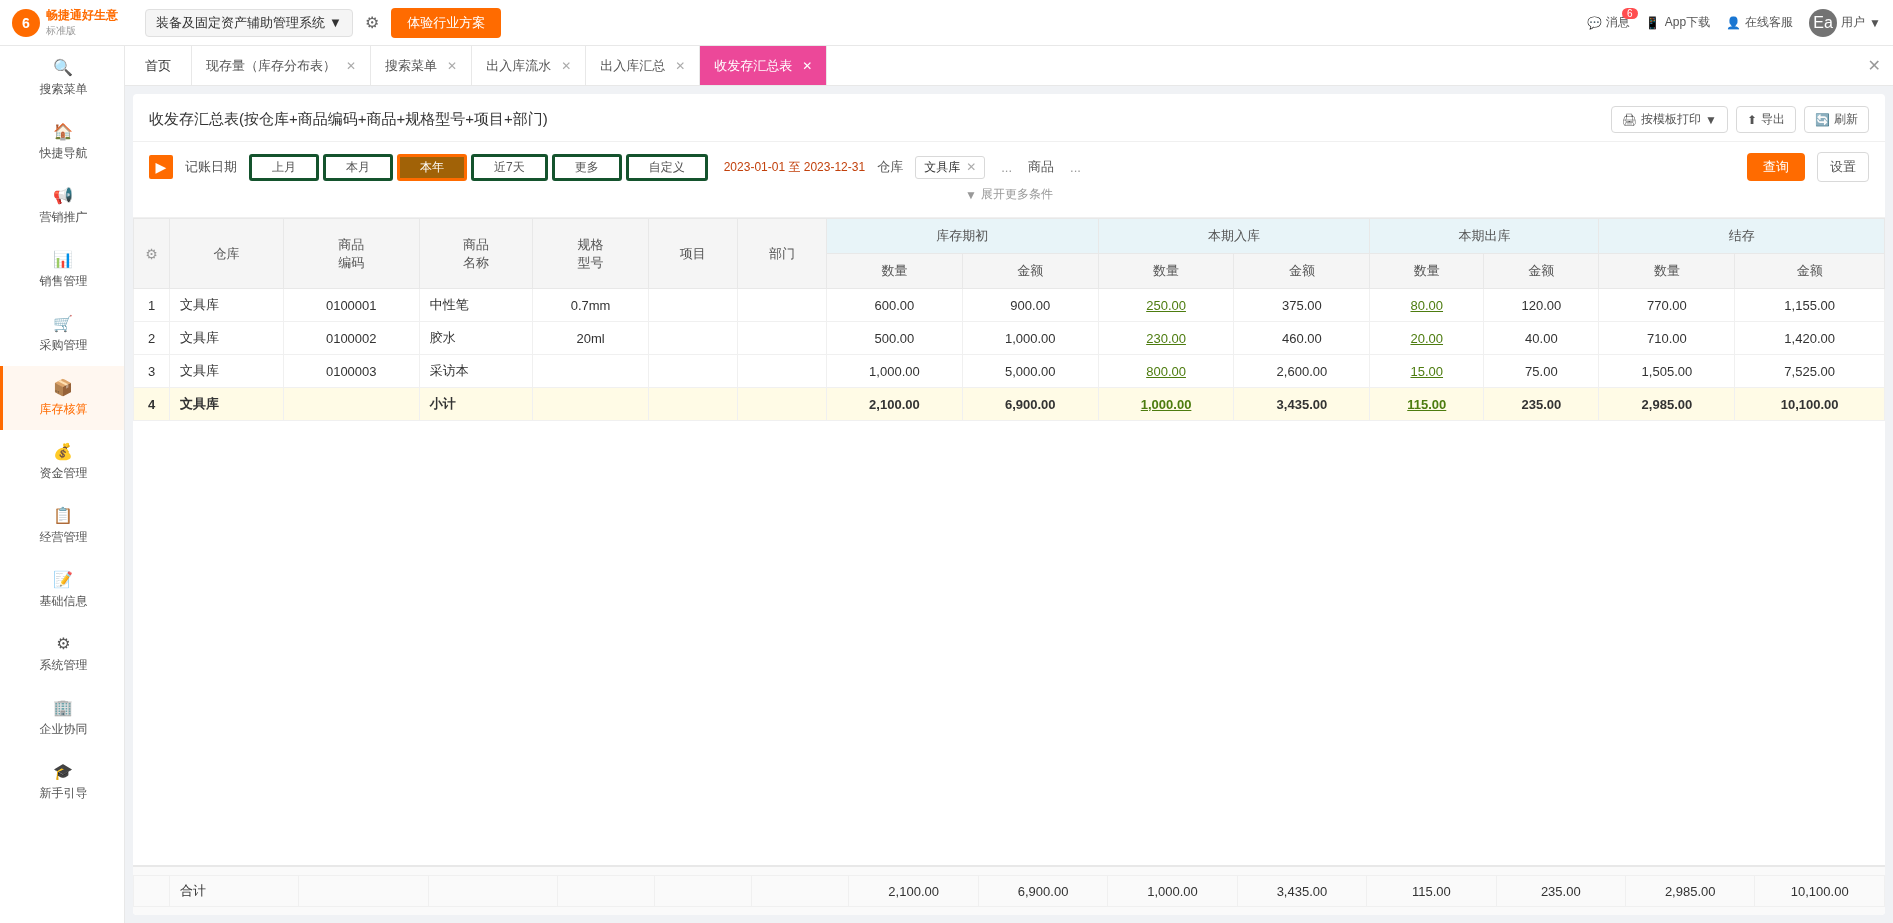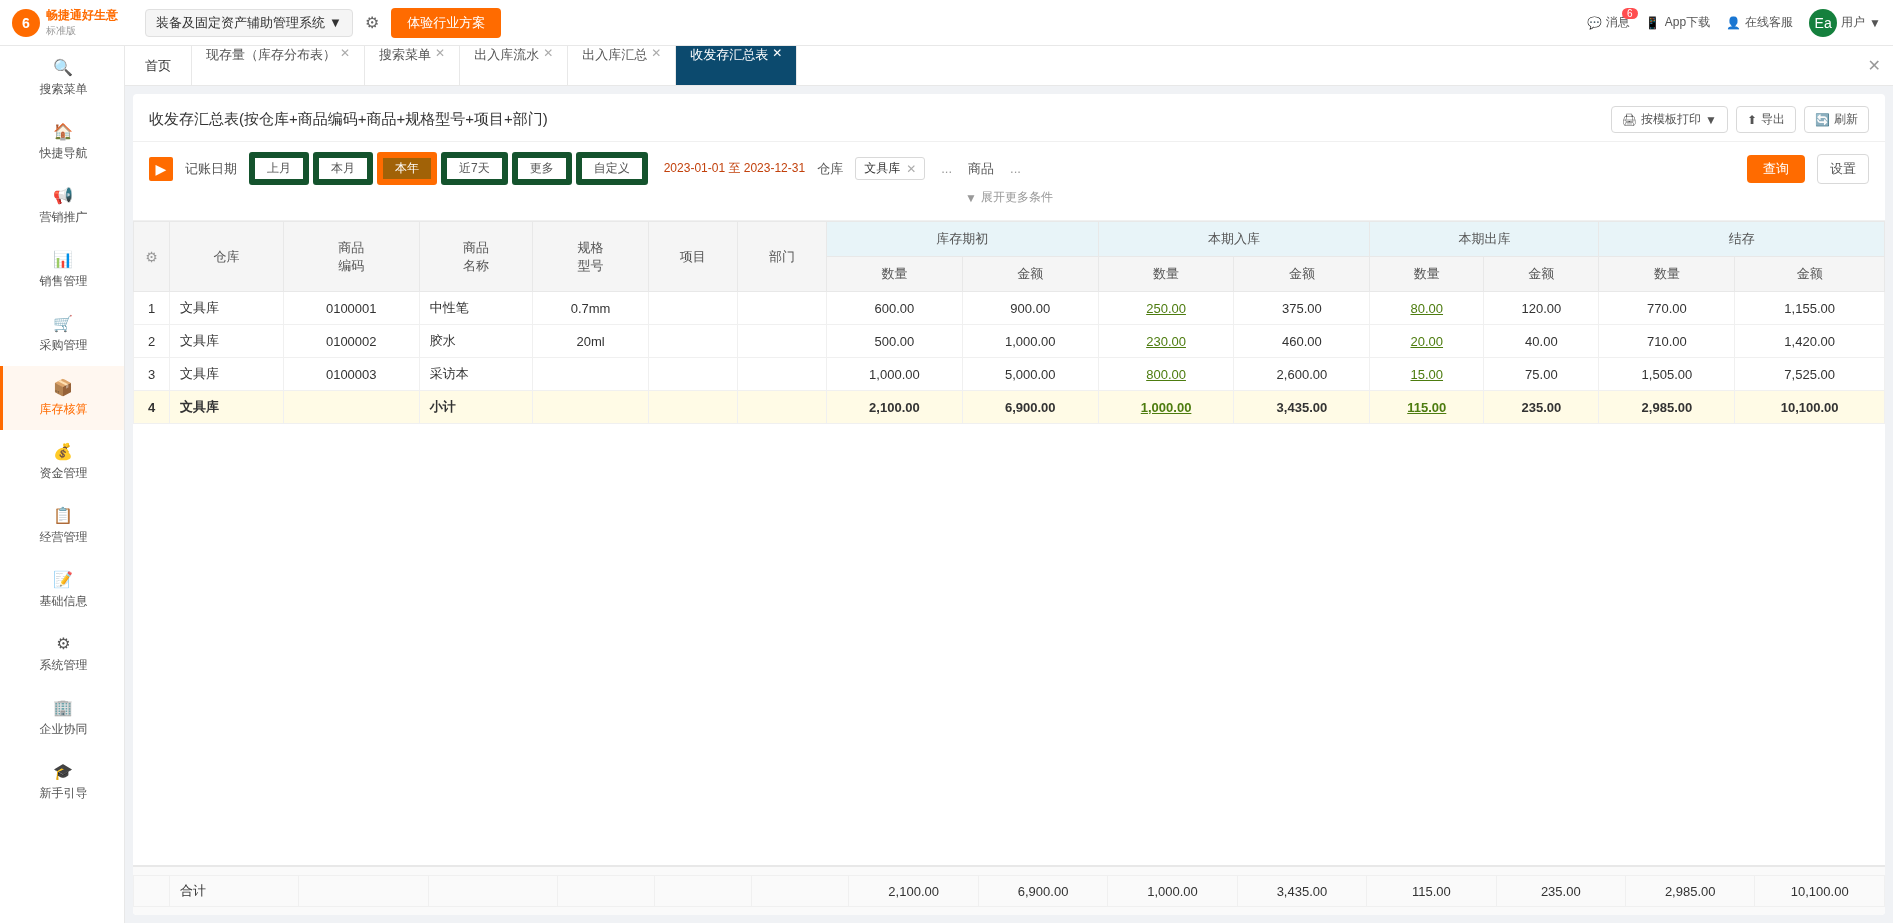--- a/index.html
+++ b/index.html
@@ -9,38 +9,38 @@
     .top-bar { display: flex; align-items: center; background: #fff; height: 46px; padding: 0 12px; border-bottom: 1px solid #e8e8e8; justify-content: space-between; flex-shrink: 0; }
     .top-bar-left { display: flex; align-items: center; gap: 8px; }
     .logo-area { display: flex; align-items: center; gap: 6px; width: 125px; }
     .logo-icon { width: 28px; height: 28px; background: #ff6b00; border-radius: 50%; display: flex; align-items: center; justify-content: center; color: #fff; font-size: 14px; font-weight: bold; }
     .system-selector { display: flex; align-items: center; gap: 4px; background: #f5f5f5; border: 1px solid #e0e0e0; border-radius: 4px; padding: 4px 10px; cursor: pointer; font-size: 13px; color: #333; }
     .gear-btn { background: none; border: none; cursor: pointer; color: #666; font-size: 16px; padding: 4px; }
     .trial-btn { background: #ff6b00; color: #fff; border: none; border-radius: 4px; padding: 6px 16px; cursor: pointer; font-size: 13px; }
     .top-bar-right { display: flex; align-items: center; gap: 16px; }
     .top-right-item { display: flex; align-items: center; gap: 4px; cursor: pointer; color: #555; font-size: 12px; position: relative; }
     .badge { background: #ff4d4f; color: #fff; border-radius: 10px; font-size: 10px; padding: 0 5px; position: absolute; top: -6px; right: -8px; min-width: 16px; text-align: center; }
-    .avatar { width: 28px; height: 28px; background: #15803d; border-radius: 50%; display: flex; align-items: center; justify-content: center; color: #fff; font-size: 14px; }
+    .avatar { width: 28px; height: 28px; background: #737373; border-radius: 50%; display: flex; align-items: center; justify-content: center; color: #fff; font-size: 16px; }
 
     
     .layout { display: flex; flex: 1; overflow: hidden; }
 
     
     .sidebar { width: 125px; background: #fff; border-right: 1px solid #e8e8e8; display: flex; flex-direction: column; flex-shrink: 0; overflow-y: auto; }
     .sidebar-item { display: flex; flex-direction: column; align-items: center; padding: 12px 8px; cursor: pointer; color: #555; font-size: 12px; gap: 4px; border-left: 3px solid transparent; }
     .sidebar-item.active { background: #fff7f0; color: #ff6b00; border-left: 3px solid #ff6b00; }
     .sidebar-icon { font-size: 16px; }
 
     
     .main-area { flex: 1; display: flex; flex-direction: column; overflow: hidden; }
 
     
     .tab-bar { display: flex; align-items: center; background: #fff; border-bottom: 1px solid #e8e8e8; height: 40px; padding: 0 0 0 0; flex-shrink: 0; overflow: hidden; }
-    .tab-item { display: flex; align-items: flex-start; gap: 0; padding: 0 14px; height: 40px; cursor: pointer; color: #555; font-size: 13px; border-right: 1px solid #e8e8e8; white-space: nowrap; flex-shrink: 0; }
-    .tab-item.active { background: #0c4a6e; color: #fff; }
+    .tab-item { display: flex; align-items: center; gap: 6px; padding: 0 14px; height: 40px; cursor: pointer; color: #555; font-size: 13px; border-right: 1px solid #e8e8e8; white-space: nowrap; flex-shrink: 0; }
+    .tab-item.active { background: #ec4899; color: #fff; }
     .tab-item .tab-close { color: #aaa; font-size: 12px; margin-left: 4px; }
     .tab-item.active .tab-close { color: #fff; }
     .tab-first { padding: 0 20px; font-weight: 500; color: #333; font-size: 13px; height: 40px; display: flex; align-items: center; border-right: 1px solid #e8e8e8; cursor: pointer; flex-shrink: 0; }
     .tab-close-main { margin-left: auto; padding: 0 12px; color: #999; cursor: pointer; font-size: 16px; flex-shrink: 0; }
 
     
     .content { flex: 1; overflow-y: auto; padding: 0; background: #f0f2f5; display: flex; flex-direction: column; }
     .page-content { flex: 1; background: #fff; margin: 8px; border-radius: 4px; display: flex; flex-direction: column; overflow: hidden; }
 
     
@@ -50,21 +50,21 @@
     .btn-print { display: flex; align-items: center; gap: 4px; border: 1px solid #d9d9d9; background: #fff; border-radius: 4px; padding: 4px 10px; cursor: pointer; font-size: 12px; color: #555; }
     .btn-export { display: flex; align-items: center; gap: 4px; border: 1px solid #d9d9d9; background: #fff; border-radius: 4px; padding: 4px 10px; cursor: pointer; font-size: 12px; color: #555; }
     .btn-refresh { display: flex; align-items: center; gap: 4px; border: 1px solid #d9d9d9; background: #fff; border-radius: 4px; padding: 4px 10px; cursor: pointer; font-size: 12px; color: #555; }
 
     
     .filter-area { padding: 10px 16px; background: #fff; border-bottom: 1px solid #f0f0f0; flex-shrink: 0; }
     .filter-row { display: flex; align-items: center; gap: 12px; flex-wrap: wrap; }
     .filter-expand-btn { width: 24px; height: 24px; background: #ff6b00; color: #fff; border: none; border-radius: 2px; cursor: pointer; display: flex; align-items: center; justify-content: center; font-size: 14px; flex-shrink: 0; }
     .filter-label { font-size: 13px; color: #555; white-space: nowrap; }
     .date-btns { display: flex; align-items: center; gap: 4px; }
-    .date-btn { border: 6px solid #14532d; background: #fff; border-radius: 3px; padding: 2px 12px; cursor: pointer; font-size: 12px; color: #555; }
+    .date-btn { border: 3px solid #14532d; background: #fff; border-radius: 3px; padding: 2px 20px; cursor: pointer; font-size: 12px; color: #555; }
     .date-btn.active { background: #a16207; color: #fff; border-color: #ff6b00; }
     .date-range { font-size: 12px; color: #c2410c; margin-left: 4px; }
     .warehouse-tag { display: flex; align-items: center; gap: 4px; background: #fff; border: 1px solid #d9d9d9; border-radius: 3px; padding: 2px 8px; font-size: 12px; color: #333; }
     .warehouse-tag .tag-close { color: #aaa; cursor: pointer; margin-left: 2px; }
     .more-dots { color: #999; cursor: pointer; padding: 0 4px; }
     .filter-spacer { flex: 1; }
     .btn-query { background: #ff6b00; color: #fff; border: none; border-radius: 4px; padding: 5px 16px; cursor: pointer; font-size: 13px; }
     .btn-settings { background: #fff; color: #555; border: 1px solid #d9d9d9; border-radius: 4px; padding: 5px 12px; cursor: pointer; font-size: 13px; }
     .expand-more-row { display: flex; justify-content: center; padding: 4px 0; }
     .expand-more-btn { border: none; background: none; color: #999; cursor: pointer; font-size: 12px; display: flex; align-items: center; gap: 4px; }

